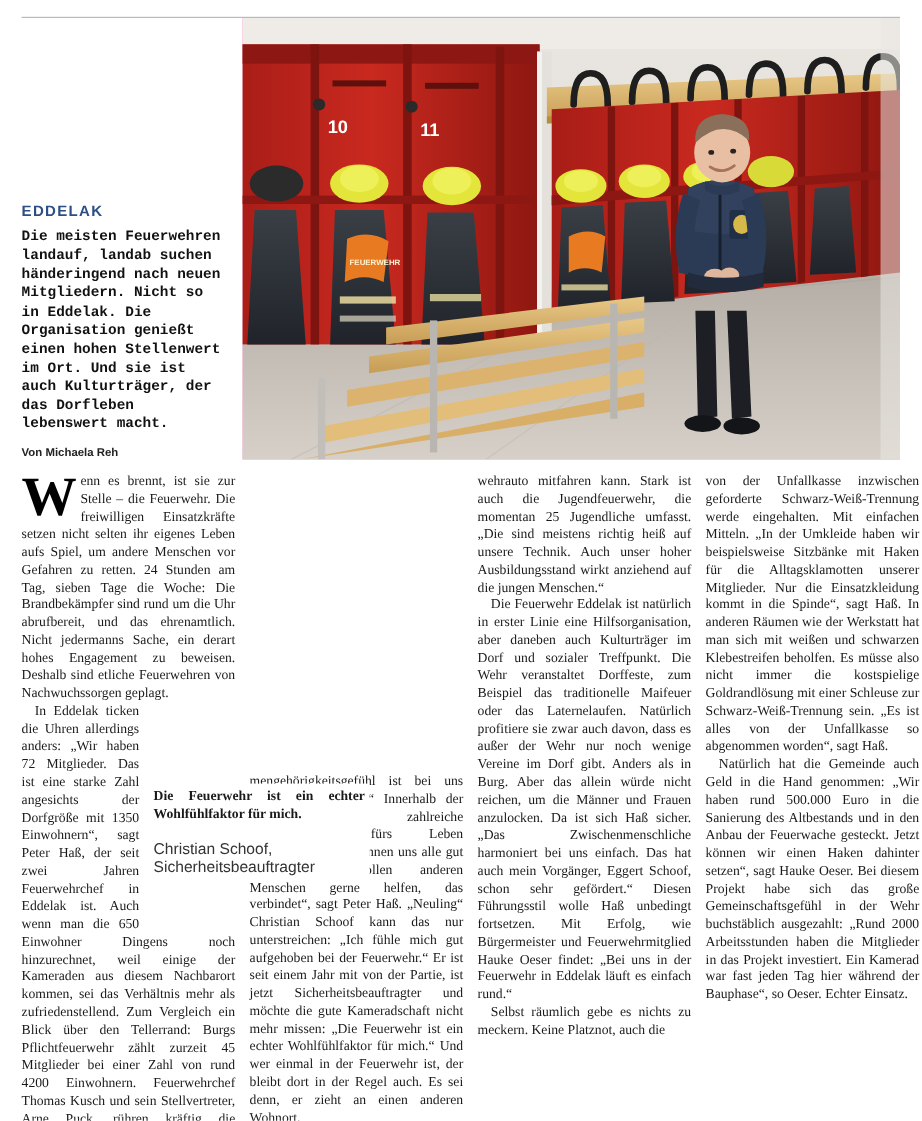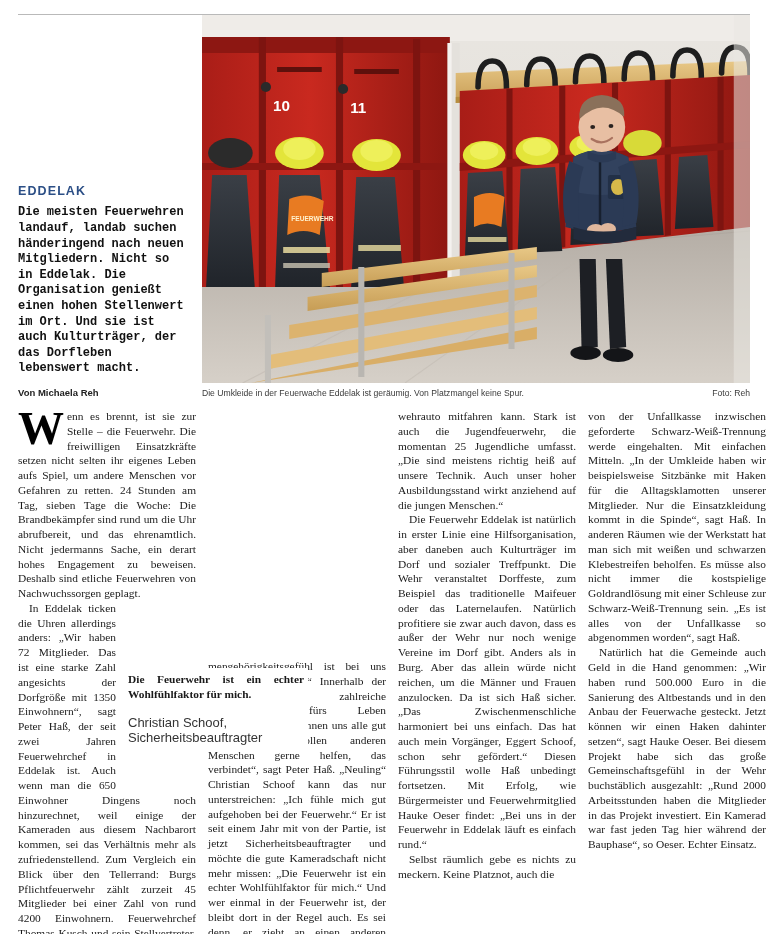--- a/index.html
+++ b/index.html
@@ -331,24 +331,20 @@
             <path d="M372 104 q22 -22 44 -2 q2 -20 -22 -22 q-24 2 -22 24 z" fill="#8a705a"></path>
             <ellipse cx="385" cy="112" rx="2.4" ry="2" fill="#2a2320"></ellipse>
             <ellipse cx="403" cy="111" rx="2.4" ry="2" fill="#2a2320"></ellipse>
             <path d="M384 124 q10 7 20 -1" stroke="#a9725f" stroke-width="2.2" fill="none" stroke-linecap="round"></path>
             <path d="M380 136 q14 8 28 0 l0 8 q-14 7 -28 0 z" fill="#2b3a55"></path>
           </g>
 
           <rect x="524" y="0" width="16" height="368" fill="#eae7e2" opacity=".55"></rect>
         </svg>
       </div>
-      <div class="caption-row">
-        <span>Die Umkleide in der Feuerwache Eddelak ist geräumig. Von Platzmangel keine Spur.</span>
-        <span class="caption-credit">Foto: Reh</span>
-      </div>
     </div>
   </div>
 
   <div class="columns">
 
     <div class="col">
       <p class="dropcap noindent">Wenn es brennt, ist sie zur Stelle – die Feuerwehr. Die freiwilligen Einsatzkräfte setzen nicht selten ihr eigenes Leben aufs Spiel, um andere Menschen vor Gefahren zu retten. 24 Stunden am Tag, sieben Tage die Woche: Die Brandbekämpfer sind rund um die Uhr abrufbereit, und das ehrenamtlich. Nicht jedermanns Sache, ein derart hohes Engagement zu beweisen. Deshalb sind etliche Feuerwehren von Nachwuchssorgen geplagt.</p>
       <p><span style="display: block; float: right; width: 80px; height: 112px; margin-top: 74px;"></span>In Eddelak ticken die Uhren allerdings anders: „Wir haben 72 Mitglieder. Das ist eine starke Zahl angesichts der Dorfgröße mit 1350 Einwohnern“, sagt Peter Haß, der seit zwei Jahren Feuerwehrchef in Eddelak ist. Auch wenn man die 650 Einwohner Dingens noch hinzurechnet, weil einige der Kameraden aus diesem Nachbarort kommen, sei das Verhältnis mehr als zufriedenstellend. Zum Vergleich ein Blick über den Tellerrand: Burgs Pflichtfeuerwehr zählt zurzeit 45 Mitglieder bei einer Zahl von rund 4200 Einwohnern. Feuerwehrchef Thomas Kusch und sein Stellvertreter, Arne Puck, rühren kräftig die Werbetrommel.</p>
 
       <div class="pullquote">

